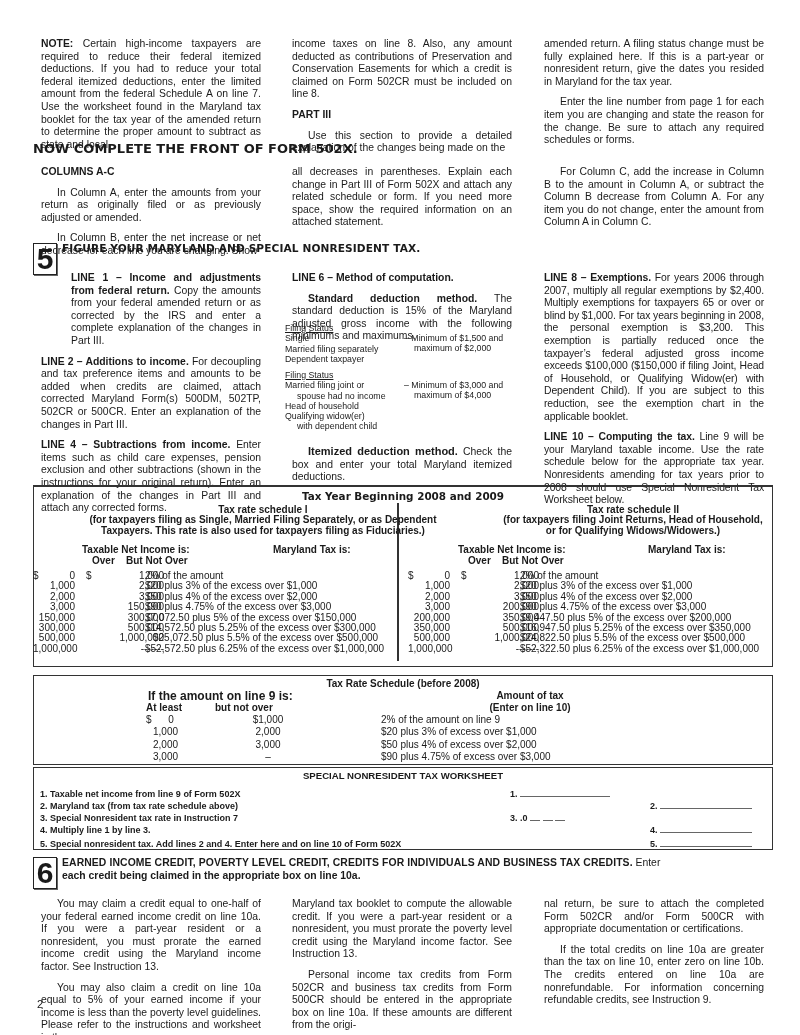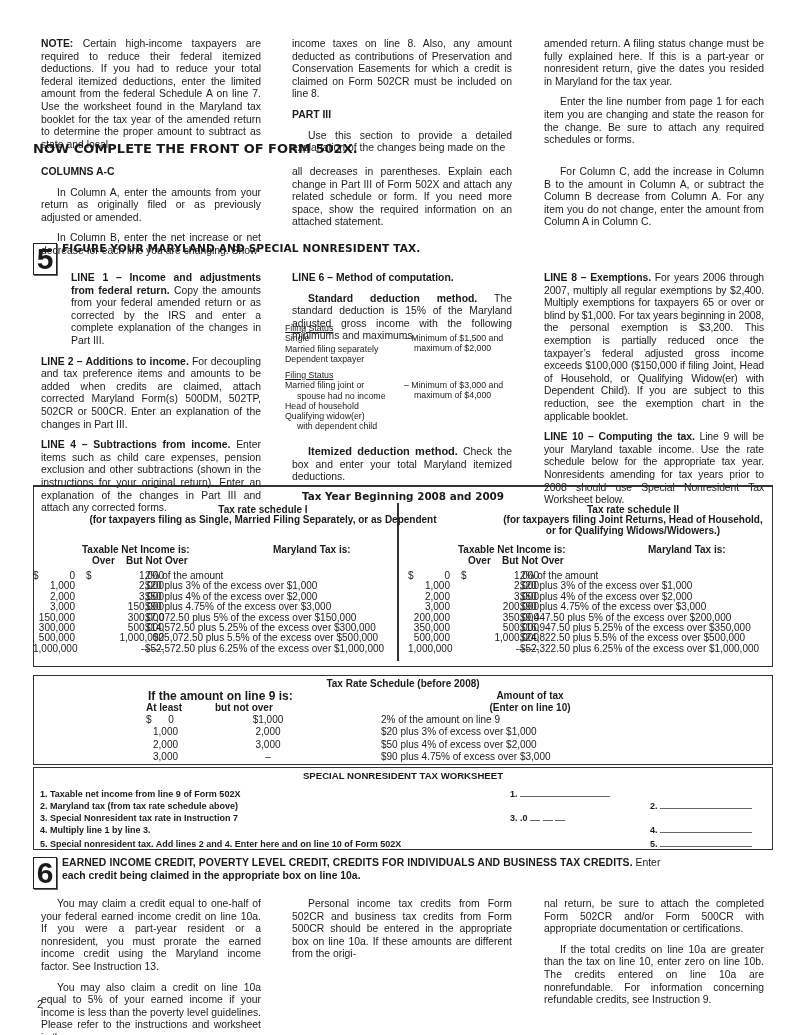--- a/index.html
+++ b/index.html
@@ -116,20 +116,21 @@
 </div>
 
 <div class="abs" style="left:33px; top:485px; width:740px; height:2px; background:#333;"></div>
 <div class="box" style="left:33px; top:487px; width:740px; height:180px; border-top:none;"></div>
 <div class="abs blk ctr" style="left:33px; top:490px; width:740px; font-size:10.4px;">Tax Year Beginning 2008 and 2009</div>
 <div class="divider" style="left:397px; top:503px; height:158px;"></div>
 
 <div class="abs tbl b ctr" style="left:35px; top:505px; width:360px;">
   <div>Tax rate schedule I</div>
   <div>(for taxpayers filing as Single, Married Filing Separately, or as Dependent</div>
+  <div>Taxpayers. This rate is also used for taxpayers filing as Fiduciaries.)</div>
 </div>
 <div class="abs tbl b" style="left:34px; top:545px;">Taxable Net Income is:</div>
 <div class="abs tbl b" style="left:44px; top:556px;">Over</div>
 <div class="abs tbl b" style="left:78px; top:556px;">But Not Over</div>
 <div class="abs tbl b" style="left:225px; top:545px;">Maryland Tax is:</div>
 <div class="abs tbl" id="sched1" style="left:33px; top:571px; width:360px; height:90px;">
     <div class="r" style="top: 0px; left: 0px;">
       <span style="position: absolute; left: 0px;">$</span>
       <span style="position: absolute; left: 53px;">$</span>
       <span class="num" style="position: absolute; left: 0px; width: 42px;">0</span>
@@ -277,20 +278,21 @@
 <div class="abs" style="left:62px; top:857px; width:715px; font-size:10.4px; line-height:12.6px;">
   <div><span class="b" style="letter-spacing:0.1px;">EARNED INCOME CREDIT, POVERTY LEVEL CREDIT, CREDITS FOR INDIVIDUALS AND BUSINESS TAX CREDITS.</span><span class="b" style="font-weight:normal;"> Enter</span></div>
   <div class="b">each credit being claimed in the appropriate box on line 10a.</div>
 </div>
 
 <div class="col" style="left:33px; top:890px; width:236px;">
   <p class="ind">You may claim a credit equal to one-half of your federal earned income credit on line 10a. If you were a part-year resident or a nonresident, you must prorate the earned income credit using the Maryland income factor. See Instruction 13.</p>
   <p class="ind">You may also claim a credit on line 10a equal to 5% of your earned income if your income is less than the poverty level guidelines. Please refer to the instructions and worksheet in the</p>
 </div>
 <div class="col" style="left:284px; top:890px; width:236px;">
+  <p>Maryland tax booklet to compute the allowable credit. If you were a part-year resident or a nonresident, you must prorate the poverty level credit using the Maryland income factor. See Instruction 13.</p>
   <p class="ind">Personal income tax credits from Form 502CR and business tax credits from Form 500CR should be entered in the appropriate box on line 10a. If these amounts are different from the origi-</p>
 </div>
 <div class="col" style="left:536px; top:890px; width:236px;">
   <p>nal return, be sure to attach the completed Form 502CR and/or Form 500CR with appropriate documentation or certifications.</p>
   <p class="ind">If the total credits on line 10a are greater than the tax on line 10, enter zero on line 10b. The credits entered on line 10a are nonrefundable. For information concerning refundable credits, see Instruction 9.</p>
 </div>
 
 <div class="pgnum" style="left:37px; top:998px;">2</div>
 
 </body></html>

